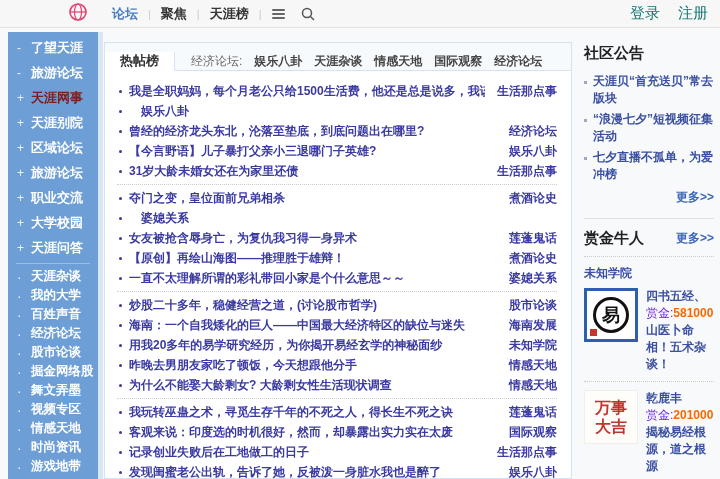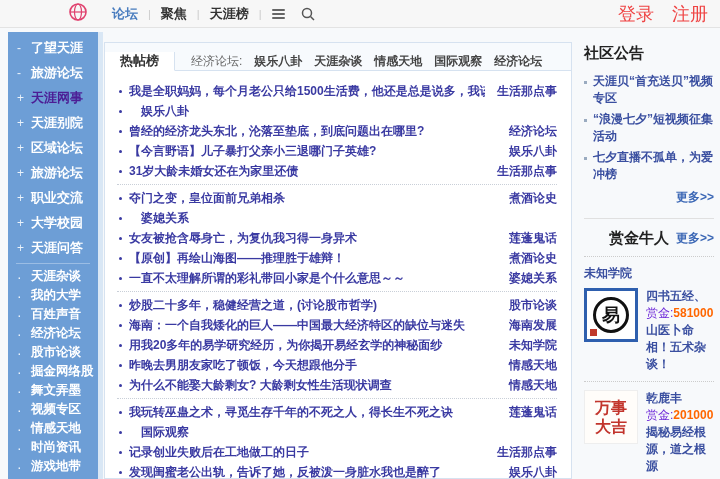--- a/index.html
+++ b/index.html
@@ -16,29 +16,29 @@
   .logo-sub{font-size:6px;color:#e0416e;margin-top:1px;letter-spacing:.5px;}
   .globe{margin-left:-8px;margin-top:-4px;}
   .nav{display:flex;align-items:center;}
   .nav a{font-size:13px;color:#333;font-weight:bold;padding:0 10px;}
   .nav a.active{color:#4a7dbf;}
   .nav-sep{color:#ccc;font-size:11px;}
   .menu-icon{display:inline-flex;flex-direction:column;gap:2px;padding:0 10px;cursor:pointer;}
   .menu-icon i{width:13px;height:2px;background:#666;border-radius:1px;}
   .search-icon{padding:0 6px;display:flex;align-items:center;cursor:pointer;}
   .auth{margin-left:auto;display:flex;gap:18px;}
-  .auth a{font-size:18px;color:#ef4444;}
+  .auth a{font-size:15px;color:#0f766e;}
 
   
   .sidebar{position:absolute;left:8px;top:32px;width:90px;height:447px;background:#6d9ed6;
            border-right:5px solid #d9e7f5;padding-top:3px;box-sizing:content-box;}
   .side-item{display:flex;align-items:center;height:25px;padding-left:9px;color:#fff;
              font-size:13px;font-weight:bold;cursor:pointer;white-space:nowrap;}
   .side-item .pfx{width:14px;font-weight:normal;font-size:12px;color:#eaf2fb;flex:none;}
-  .side-item.active .lbl{color:#4c1d95;text-align:center;}
+  .side-item.active .lbl{color:#7f1d1d;text-align:center;}
   .side-div{border-top:1px solid #9bbde4;margin:3px 8px;}
   #side-group-1 .side-item{height:19px;font-size:12.5px;}
   #side-group-1 .pfx{font-size:14px;line-height:10px;}
 
   
   .panel{position:absolute;left:104px;top:42px;width:468px;height:437px;background:#fff;
          border:1px solid #d6e2f0;box-sizing:border-box;}
   .tabbar{display:flex;align-items:flex-end;height:27px;border-bottom:1px solid #d6e2f0;background:#f7fafd;}
   .tab{display:flex;align-items:center;padding:0 15px;background:#fff;border-right:1px solid #d6e2f0;
        font-size:13px;font-weight:bold;color:#333;margin-bottom:-1px;border-bottom:1px solid #fff;cursor:pointer;}
@@ -54,21 +54,21 @@
 
   
   .rightbar{position:absolute;left:584px;top:44px;width:130px;}
   .rb-title{font-size:15px;font-weight:bold;color:#222;margin:0 0 10px;}
   .ann-row{display:flex;align-items:flex-start;margin-bottom:4px;}
   .adot{width:3px;height:3px;background:#9aabc0;margin:8px 6px 0 0;flex:none;}
   .ann-row a{font-size:12px;color:#3a4fa0;line-height:17px;font-weight:600;}
   .more-row{text-align:right;margin-top:4px;}
   .more-link{color:#3b67b5;font-size:12px;font-weight:600;}
   .hr-solid{border:none;border-top:1px solid #e0e0e0;margin:12px 0 10px;}
-  .bounty-head{display:flex;justify-content:space-between;align-items:center;margin-left:25px;}
+  .bounty-head{display:flex;justify-content:space-between;align-items:center;}
   .bounty-head .rb-title{margin:0;}
   .b-sep{border-top:1px dotted #ccc;margin:8px 0;}
   .b-board{display:block;font-size:12px;color:#3a4fa0;font-weight:600;margin:1px 0 6px;}
   .b-body{display:flex;}
   .b-imgbox{width:54px;height:54px;flex:none;}
   .b-col{margin-left:8px;font-size:12px;line-height:17px;min-width:0;}
   .b-name{color:#3a4fa0;font-weight:600;display:block;}
   .b-lab{color:#6d28d9;}
   .b-amt{color:#f60;font-weight:600;}
   .b-desc{color:#3a4fa0;font-weight:600;display:block;}
@@ -308,41 +308,42 @@
     <a class="cat">情感天地</a>
   </div>
         <div class="gsep"></div>
         <div class="row">
     <span class="dot"></span>
     <a class="title">我玩转巫蛊之术，寻觅生存千年的不死之人，得长生不死之诀</a>
     <a class="cat">莲蓬鬼话</a>
   </div>
         <div class="row">
     <span class="dot"></span>
+    <a class="title">客观来说：印度选的时机很好，然而，却暴露出实力实在太废</a>
     <a class="cat">国际观察</a>
   </div>
         <div class="row">
     <span class="dot"></span>
     <a class="title">记录创业失败后在工地做工的日子</a>
     <a class="cat">生活那点事</a>
   </div>
         <div class="row">
     <span class="dot"></span>
     <a class="title">发现闺蜜老公出轨，告诉了她，反被泼一身脏水我也是醉了</a>
     <a class="cat">娱乐八卦</a>
   </div>
       </div>
   </main>
 
   <aside class="rightbar">
     <h3 class="rb-title">社区公告</h3>
     <div id="announce-list">
         <div class="ann-row">
     <span class="adot"></span>
-    <a>天涯贝“首充送贝”视频专区</a>
+    <a>天涯贝“首充送贝”常去版块</a>
   </div>
         <div class="ann-row">
     <span class="adot"></span>
     <a>“浪漫七夕”短视频征集活动</a>
   </div>
         <div class="ann-row">
     <span class="adot"></span>
     <a>七夕直播不孤单，为爱冲榜</a>
   </div>
       </div>

